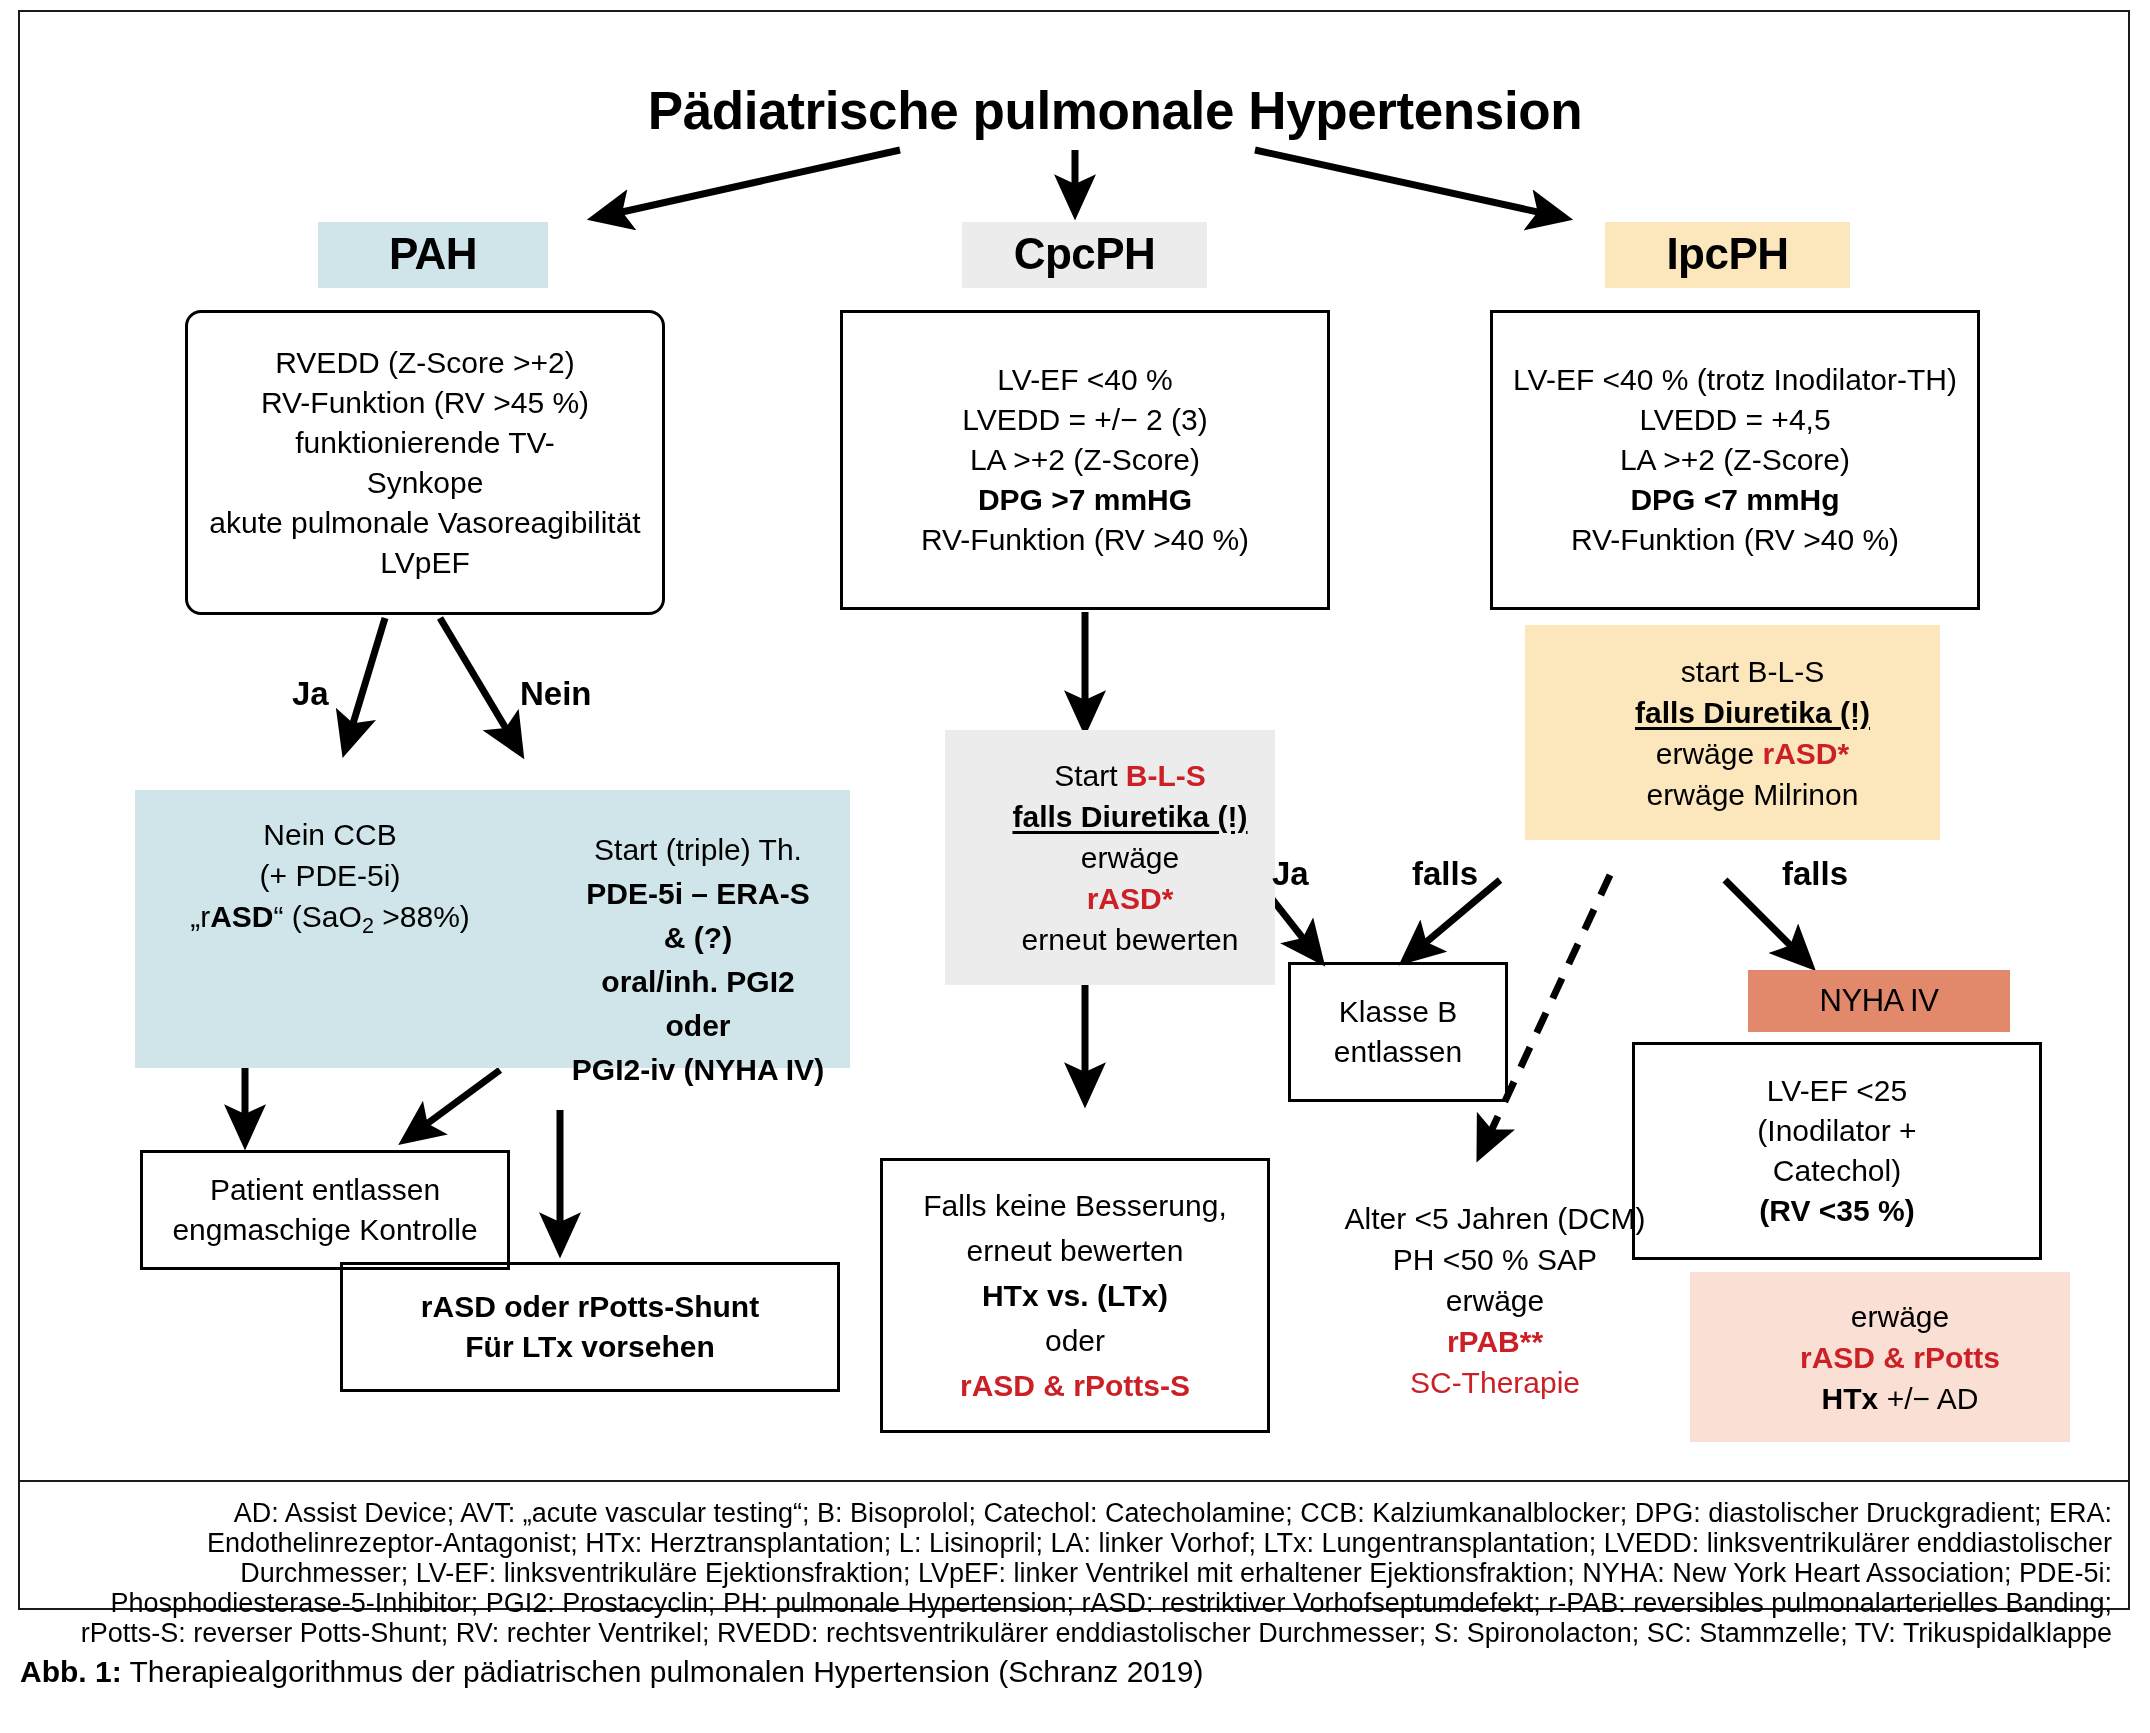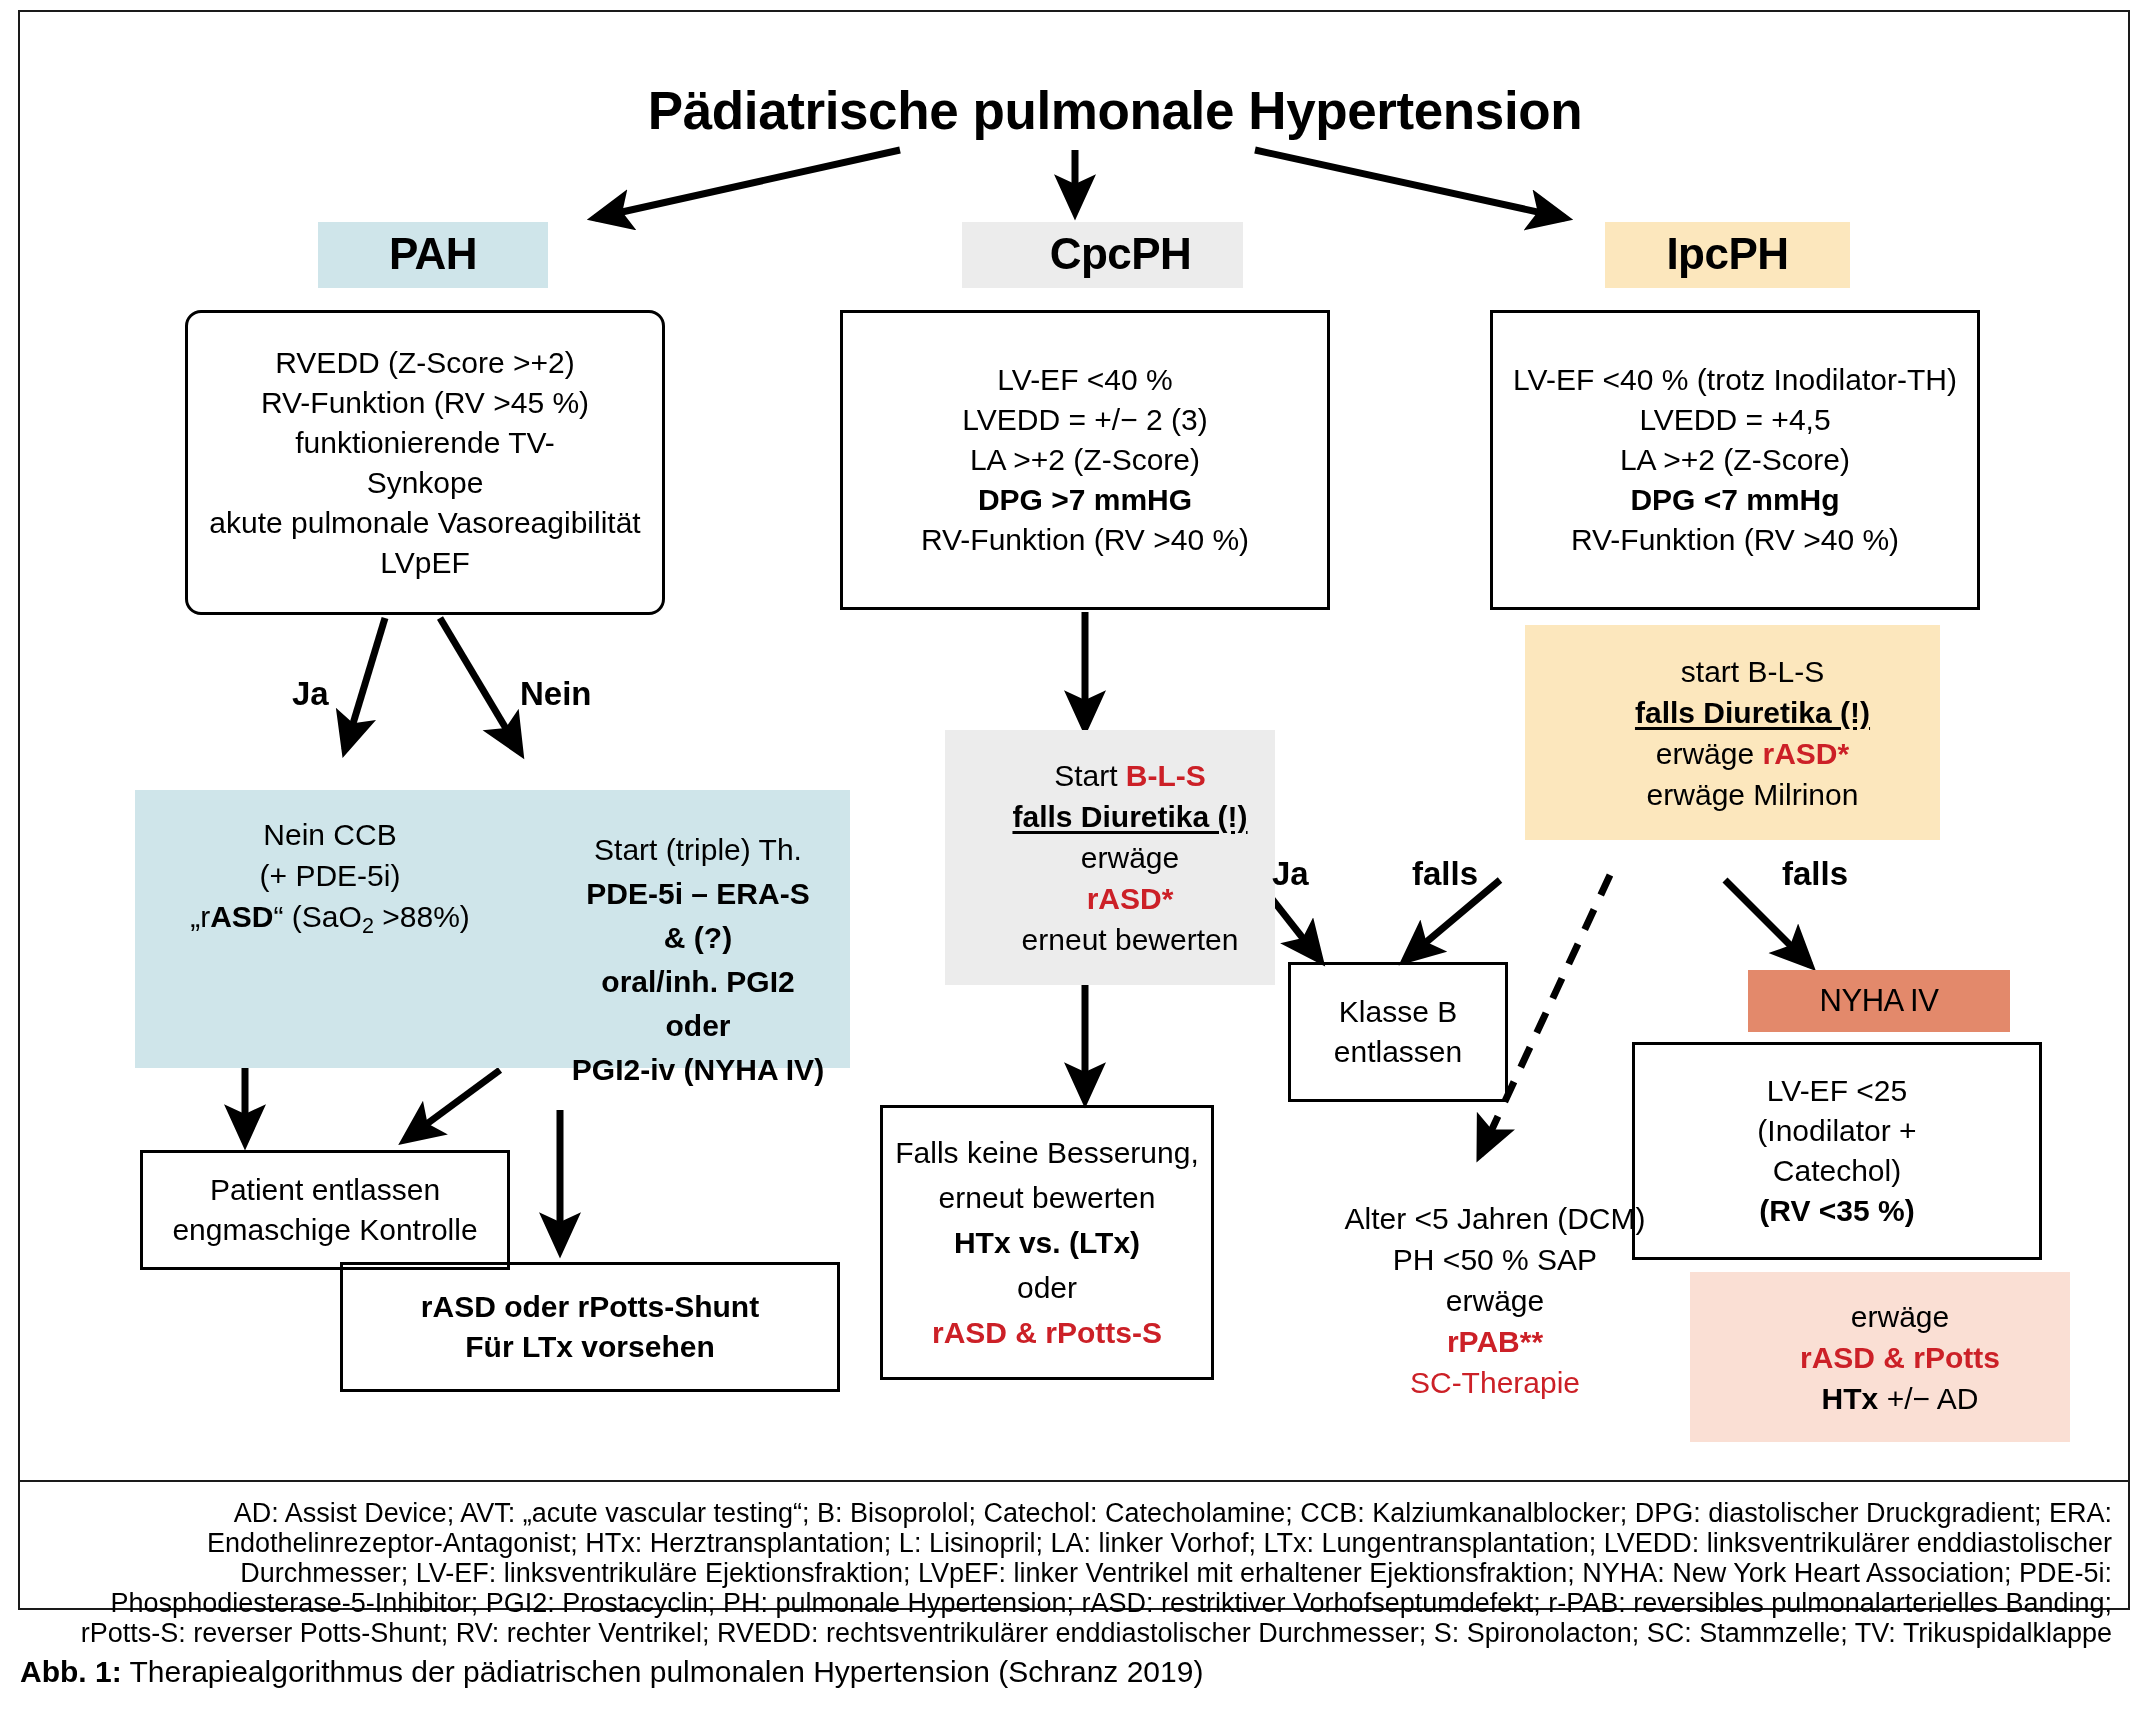--- a/index.html
+++ b/index.html
@@ -196,39 +196,39 @@
   <div class="box" style="left:140px; top:1150px; width:370px; height:120px;">
     <span class="ln">Patient entlassen</span>
     <span class="ln">engmaschige Kontrolle</span>
   </div>
 
   <div class="box" style="left:340px; top:1262px; width:500px; height:130px;">
     <span class="ln b">rASD oder rPotts-Shunt</span>
     <span class="ln b">Für LTx vorsehen</span>
   </div>
 
-  <div class="pill" style="left:962px; top:222px; width:245px; height:66px; background:#ececec;padding-left:36px;">CpcPH</div>
+  <div class="pill" style="left:962px; top:222px; width:245px; height:66px; background:#ececec;">CpcPH</div>
 
   <div class="box" style="left:840px; top:310px; width:490px; height:300px;">
     <span class="ln">LV-EF &lt;40 %</span>
     <span class="ln">LVEDD = +/− 2 (3)</span>
     <span class="ln">LA &gt;+2 (Z-Score)</span>
     <span class="ln b">DPG &gt;7 mmHG</span>
     <span class="ln">RV-Funktion (RV &gt;40 %)</span>
   </div>
 
   <div class="shaded" style="left:945px; top:730px; width:330px; height:255px; background:#ececec;">
     <span class="ln"><span>Start </span><span class="red">B-L-S</span></span>
     <span class="ln b ul">falls Diuretika (!)</span>
     <span class="ln">erwäge</span>
     <span class="ln red">rASD*</span>
     <span class="ln">erneut bewerten</span>
   </div>
 
-  <div class="box" style="left:880px; top:1105px; width:334px; height:275px; line-height:45px;">
+  <div class="box" style="left:880px; top:1158px; width:390px; height:275px; line-height:45px;">
     <span class="ln">Falls keine Besserung,</span>
     <span class="ln">erneut bewerten</span>
     <span class="ln b">HTx vs. (LTx)</span>
     <span class="ln">oder</span>
     <span class="ln red">rASD &amp; rPotts-S</span>
   </div>
 
   <div class="pill" style="left:1605px; top:222px; width:245px; height:66px; background:#fce7bd;">IpcPH</div>
 
   <div class="box" style="left:1490px; top:310px; width:490px; height:300px;">

